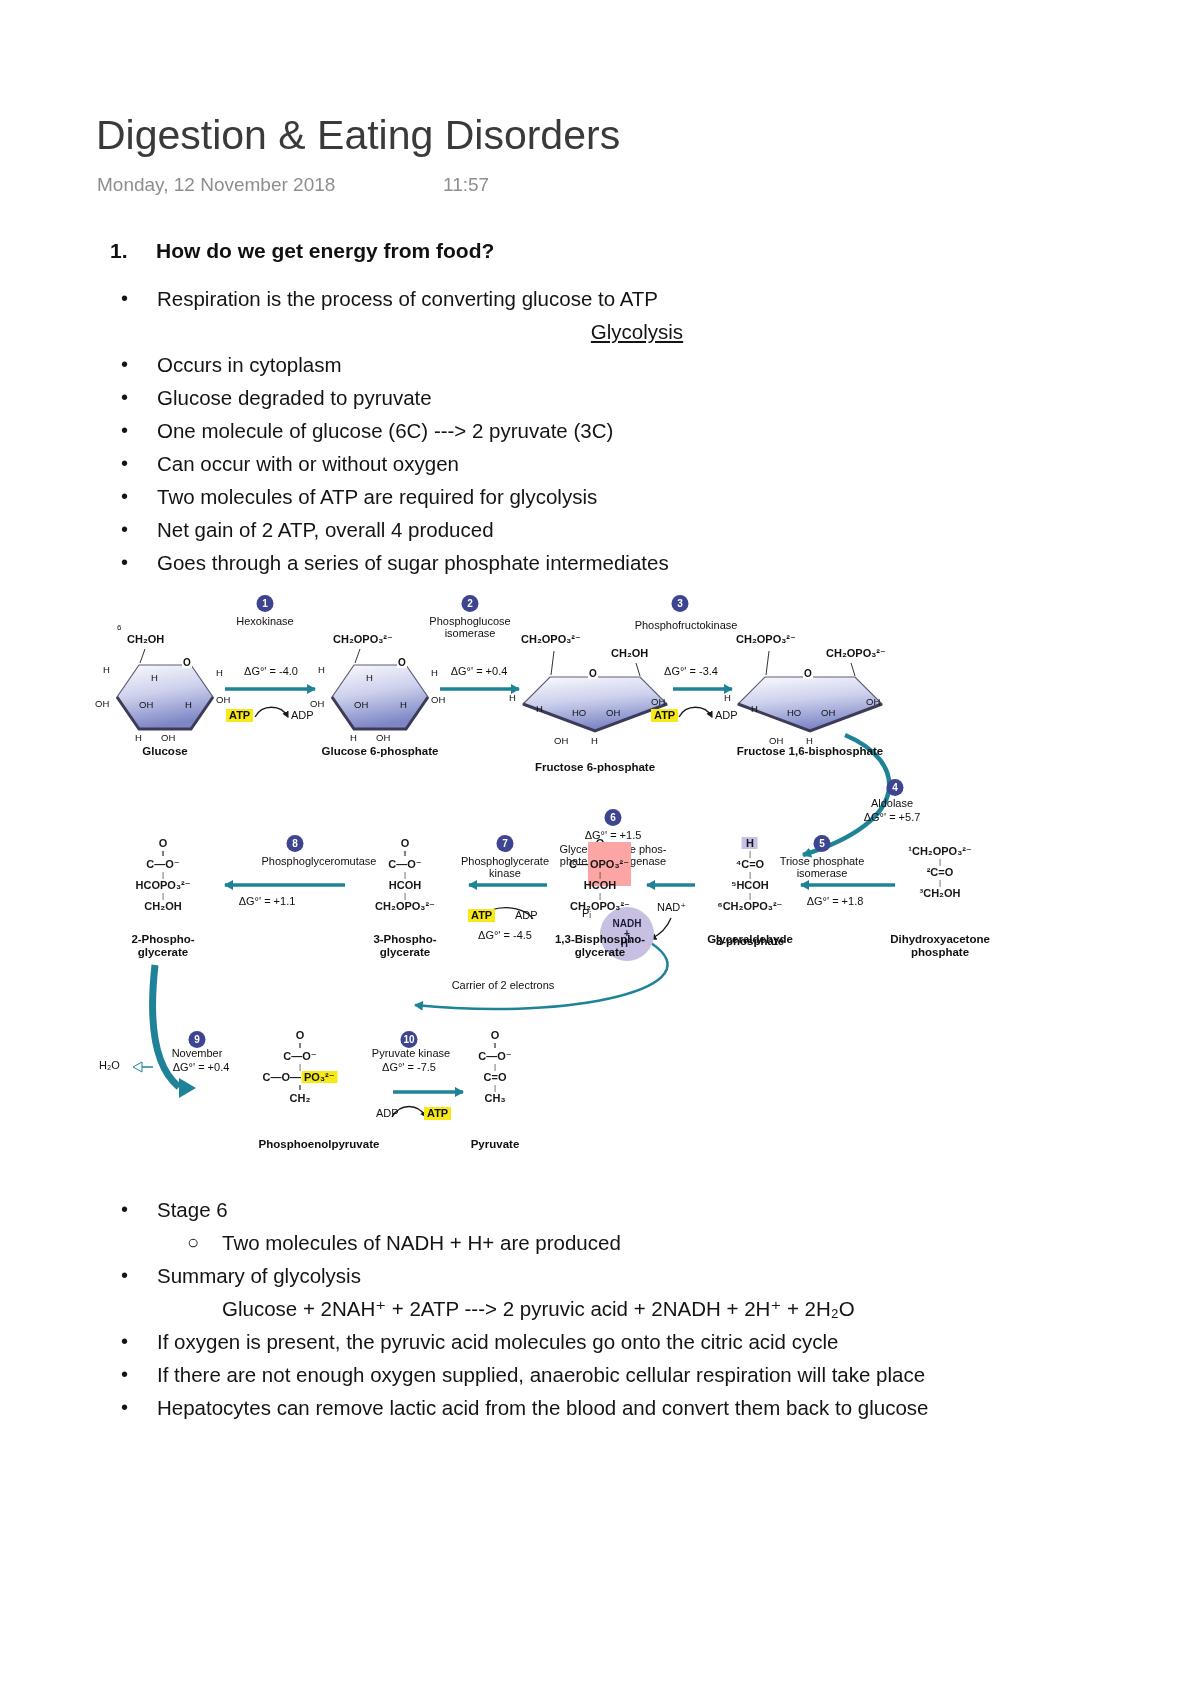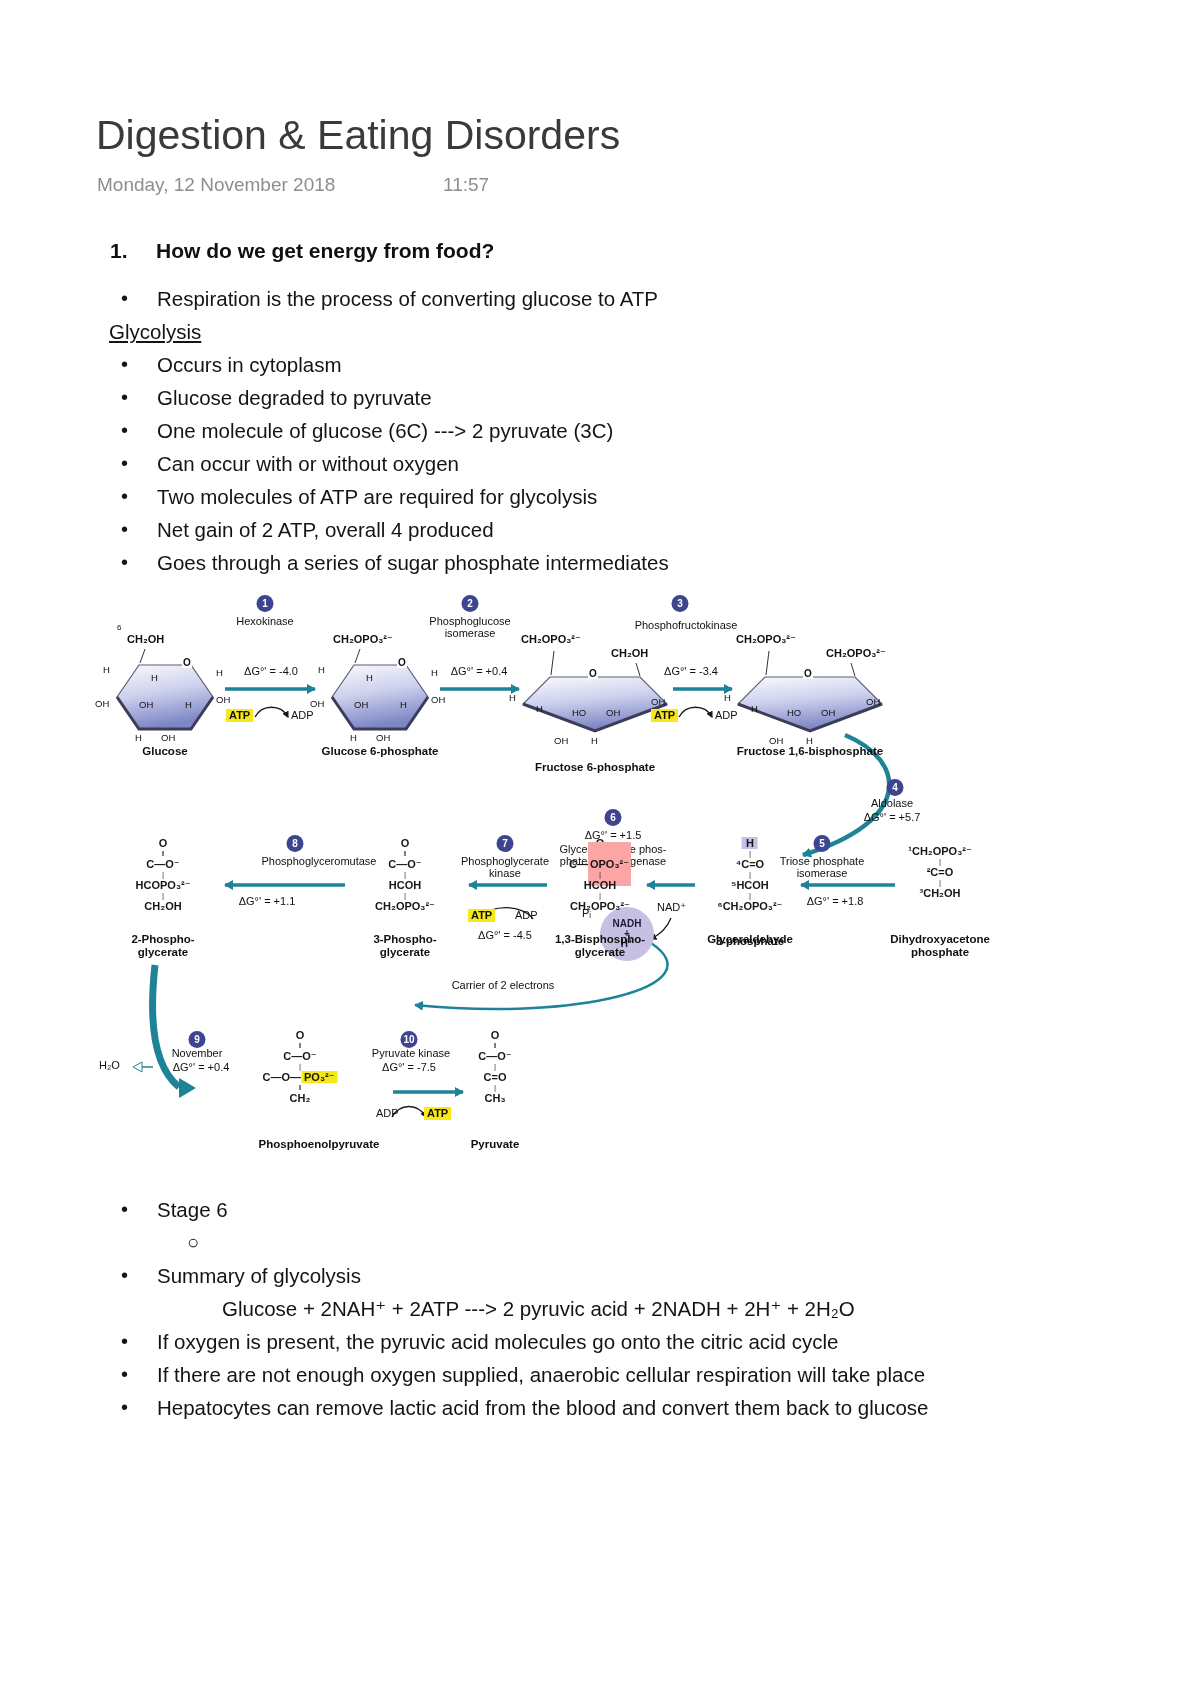--- a/index.html
+++ b/index.html
@@ -9,21 +9,21 @@
   .title { padding:112px 0 0 96px; font-size:41px; line-height:46px; font-weight:400; color:#3a3a3a; }
   .dateline { margin:14px 0 0 97px; font-size:19px; line-height:26px; color:#8e8e8e; display:flex; }
   .dateline .date { width:346px; }
   .qhead { margin:38px 0 0 110px; display:flex; font-size:21px; line-height:30px; font-weight:700; color:#101010; }
   .qhead .qnum { width:46px; }
   .blist { padding-top:16px; font-size:20.5px; color:#141414; }
   .blist.bottom { padding-top:26px; }
   .li { display:flex; line-height:33px; }
   .li .mk { margin-left:121px; width:36px; flex:none; font-size:20px; }
   .li.sub .mk { margin-left:187px; width:35px; }
-  .uline { margin-left:109px; line-height:33px; text-decoration:underline; }
+  .uline { margin-left:74px; line-height:33px; text-decoration:underline;text-align:center; }
   .eq { margin-left:222px; line-height:33px; }
 
   #diagram { position:relative; width:990px; height:578px; margin:10px 0 0 95px; font-size:11px; }
   #dsvg { position:absolute; left:0; top:0; }
   .dlab { position:absolute; white-space:nowrap; color:#101010; line-height:13px; font-size:11px; }
   .ctr { transform:translateX(-50%); text-align:center; }
   .cap { font-weight:700; font-size:11.5px; }
   .stepc { position:absolute; transform:translateX(-50%); min-width:17px; height:17px; padding:0 2px;
            border-radius:9px; background:#3d4490; color:#fff; font-size:10px; font-weight:700;
            display:flex; align-items:center; justify-content:center; }
@@ -343,20 +343,21 @@
   </div>
 </div>
 
 <div class="blist bottom">
   <div class="li">
     <span class="mk">•</span>
     <span>Stage 6</span>
   </div>
   <div class="li sub">
     <span class="mk">○</span>
+    <span>Two molecules of NADH + H+ are produced</span>
   </div>
   <div class="li">
     <span class="mk">•</span>
     <span>Summary of glycolysis</span>
   </div>
   <div class="eq">Glucose + 2NAH⁺ + 2ATP ---&gt; 2 pyruvic acid + 2NADH + 2H⁺ + 2H₂O</div>
   <div class="li">
     <span class="mk">•</span>
     <span>If oxygen is present, the pyruvic acid molecules go onto the citric acid cycle</span>
   </div>

